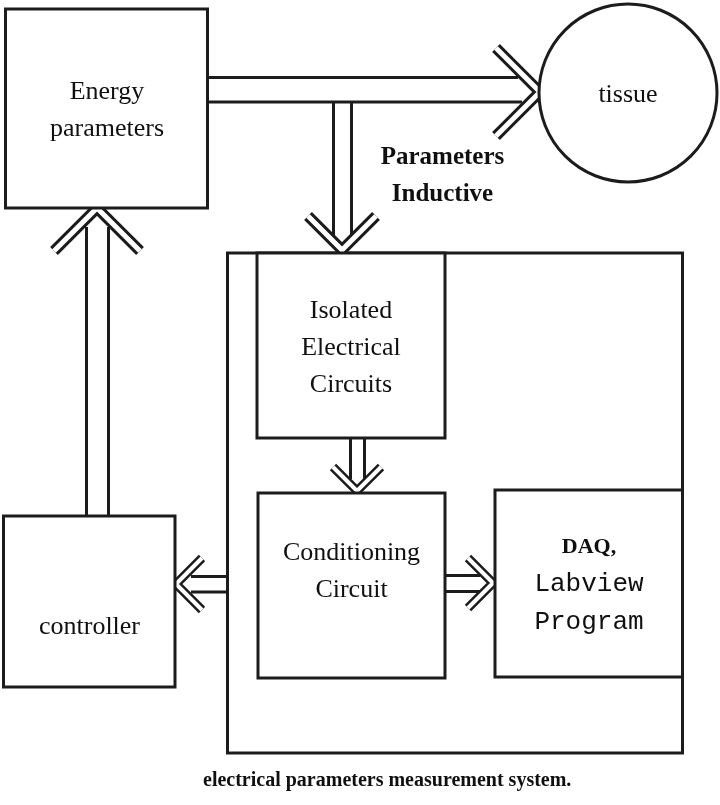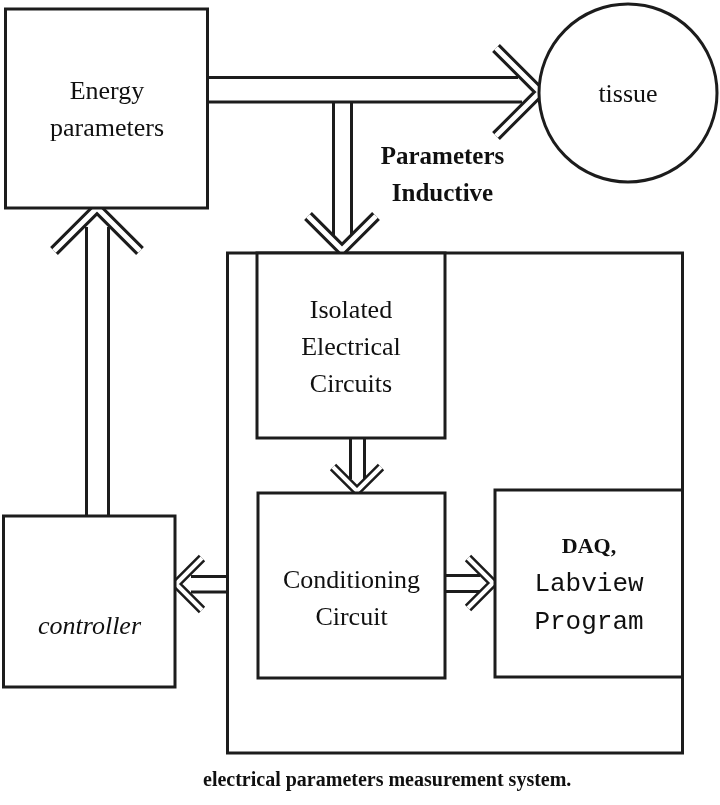--- a/index.html
+++ b/index.html
@@ -163,30 +163,30 @@
     <span>Parameters</span><br>
     <span>Inductive</span>
   </div>
 
   <div class="lbl" style="left:257px; top:254px; width:188px; height:184px;align-items:center;">
     <span>Isolated</span>
     <span>Electrical</span>
     <span>Circuits</span>
   </div>
 
-  <div class="lbl" style="left:258px; top:504px; width:187px; height:188px;">
+  <div class="lbl" style="left:258px; top:476px; width:187px; height:188px;">
     <span>Conditioning</span>
     <span>Circuit</span>
   </div>
 
   <div class="lbl daq-lbl" style="left:495px; top:491px; width:188px; height:186px;">
     <span class="daq-first">DAQ,</span>
     <span class="mono-line">Labview</span>
     <span class="mono-line">Program</span>
   </div>
 
-  <div class="lbl" style="left:4px; top:517px; width:171px; height:216px;font-style:italic;">
+  <div class="lbl" style="left:4px; top:517px; width:171px; height:216px;">
     <span>controller</span>
   </div>
 
   <div class="caption">electrical parameters measurement system.</div>
 
 </div>
 
 </body></html>

